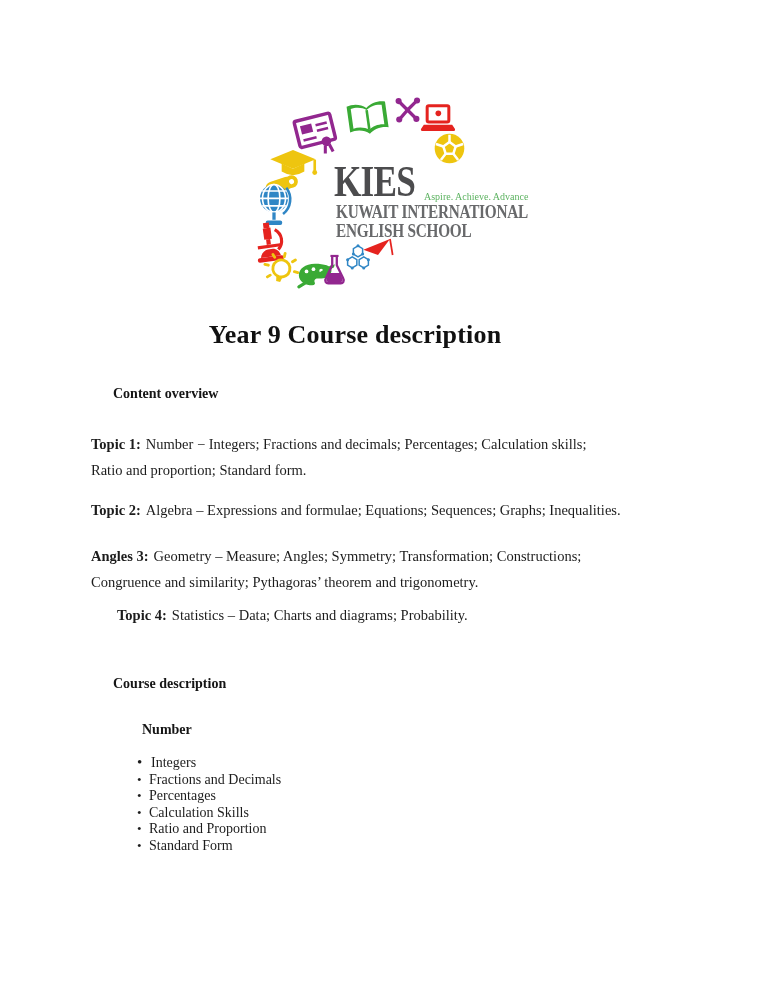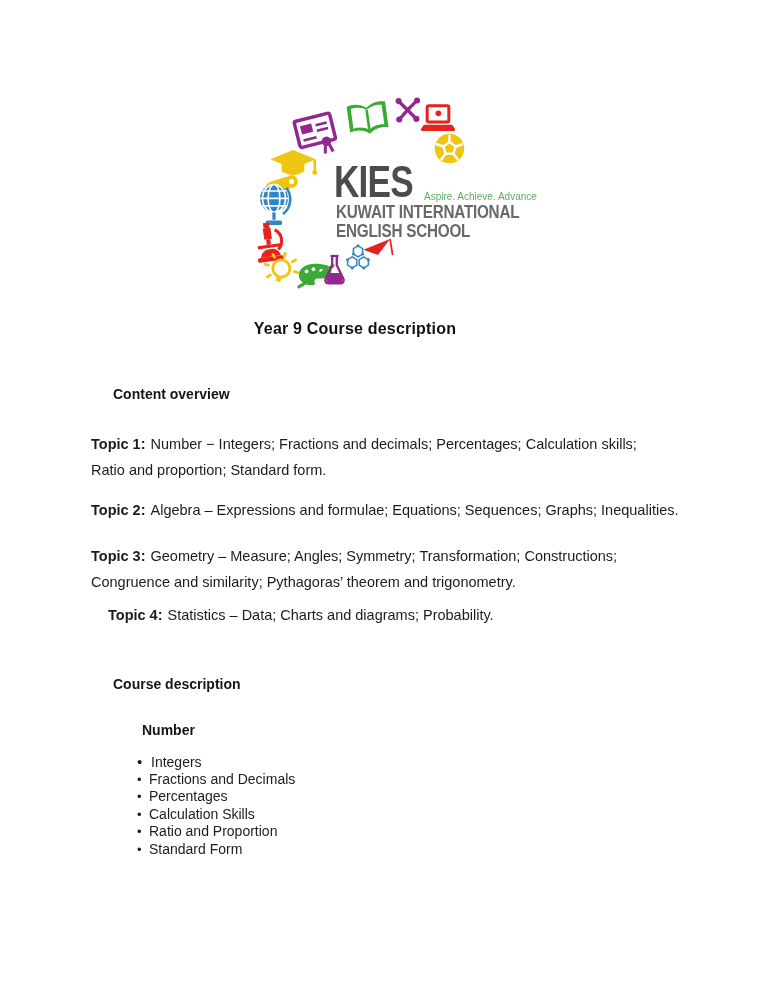--- a/index.html
+++ b/index.html
@@ -1,18 +1,18 @@
 <!DOCTYPE html>
 <html><head>
 <meta charset="utf-8">
 <style>
   html,body { margin:0; padding:0; background:#ffffff; }
   .page {
     position:relative; width:768px; height:994px; background:#ffffff;
-    font-family:Liberation Sans, sans-serif; color:#1c1c1c; overflow:hidden;
+    font-family:Liberation Serif, serif; color:#1c1c1c; overflow:hidden;
   }
 
   
   .logo { position:absolute; left:234px; top:88px; width:300px; height:205px; }
   .logo .icon { position:absolute; }
   .logo svg { width:100%; height:100%; display:block; }
 
   .kies-wordmark {
     position:absolute; left:100px; top:72px;
     font-size:44px; font-weight:bold; letter-spacing:-1px; color:#4c4c4e;
@@ -26,21 +26,21 @@
     position:absolute; left:102px;
     font-size:18px; font-weight:bold; letter-spacing:-0.3px; color:#68696b;
     transform:scaleX(0.85); transform-origin:left top; line-height:1; white-space:nowrap;
   }
   .school-line.l1 { top:115px; }
   .school-line.l2 { top:134px; }
 
   
   .page-title {
     position:absolute; left:0; top:320px; width:710px; text-align:center;
-    font-size:16px; font-weight:bold; color:#111; letter-spacing:0.2px;
+    font-size:26px; font-weight:bold; color:#111; letter-spacing:0.2px;
   }
   .section-heading {
     position:absolute; font-size:14px; font-weight:bold; color:#151515; white-space:nowrap;
   }
   .topic {
     position:absolute; font-size:14.5px; line-height:26px; color:#1c1c1c; white-space:nowrap;
   }
   .topic strong { font-weight:bold; margin-right:5px; }
   .bullet-list { position:absolute; left:137px; top:754px; font-size:14px; line-height:16.5px; color:#1c1c1c; }
   .bullet-row { display:flex; align-items:baseline; }
@@ -214,25 +214,25 @@
   <p class="topic" style="left:91px; top:416px;">
     <strong>Topic 1:</strong><span>Number − Integers; Fractions and decimals; Percentages; Calculation skills;</span><br>
     <span>Ratio and proportion; Standard form.</span>
   </p>
 
   <p class="topic" style="left:91px; top:482px;">
     <strong>Topic 2:</strong><span>Algebra – Expressions and formulae; Equations; Sequences; Graphs; Inequalities.</span>
   </p>
 
   <p class="topic" style="left:91px; top:528px;">
-    <strong>Topic 3:</strong><span>Geometry – Measure; Angles; Symmetry; Transformation; Constructions;</span><br>
+    <strong>Angles 3:</strong><span>Geometry – Measure; Angles; Symmetry; Transformation; Constructions;</span><br>
     <span>Congruence and similarity; Pythagoras’ theorem and trigonometry.</span>
   </p>
 
-  <p class="topic" style="left:108px; top:594px;margin-top:8px;">
+  <p class="topic" style="left:117px; top:594px;margin-top:8px;">
     <strong>Topic 4:</strong><span>Statistics – Data; Charts and diagrams; Probability.</span>
   </p>
 
   <div class="section-heading" style="left:113px; top:676px;">Course description</div>
 
   <div class="section-heading" style="left:142px; top:722px;">Number</div>
 
   <div class="bullet-list">
     <div class="bullet-row first">
       <span class="bullet-marker">•</span>

